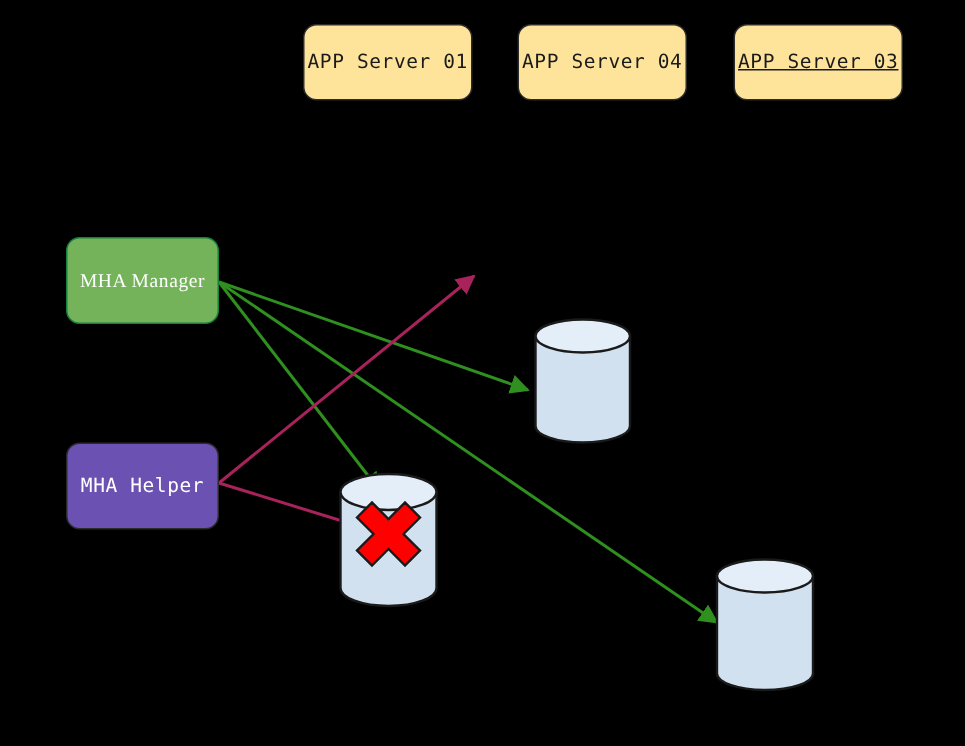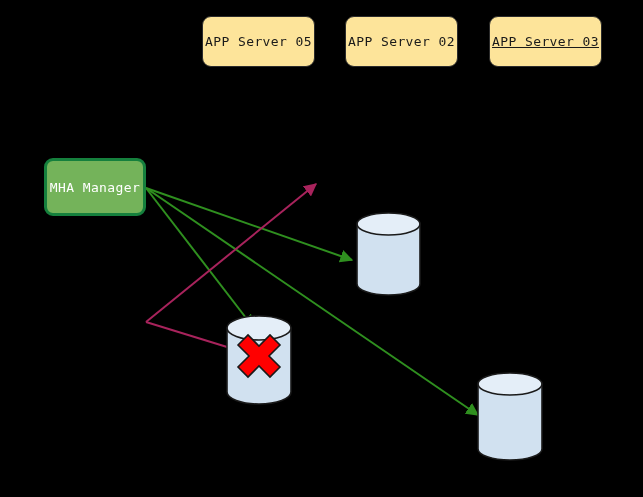--- a/index.html
+++ b/index.html
@@ -34,21 +34,22 @@
     letter-spacing: 0.4px;
     white-space: nowrap;
   }
   .node-app {
     background: #fde49a;
     border: 1px solid #2b2b2b;
     color: #1a1a1a;
   }
   .node-manager {
     background: #74b35a;
-    border: 3px solid #15803d;
+    border: 1px solid #15803d;
+    font-family: Liberation Serif, serif;
   }
   .node-helper {
     background: #6a51b2;
     border: 1px solid #2b2b2b;
   }
   .db-node {
     position: absolute;
   }
   .db-node svg {
     display: block;
@@ -71,33 +72,36 @@
     </defs>
 
     <line x1="146" y1="188" x2="352" y2="260" stroke="#2f8f1f" stroke-width="2" marker-end="url(#arrow-green)"></line>
     <line x1="146" y1="188" x2="253" y2="327" stroke="#2f8f1f" stroke-width="2" marker-end="url(#arrow-green)"></line>
     <line x1="146" y1="188" x2="478" y2="415" stroke="#2f8f1f" stroke-width="2" marker-end="url(#arrow-green)"></line>
     <line x1="146" y1="322" x2="316" y2="184" stroke="#a8235c" stroke-width="2" marker-end="url(#arrow-crimson)"></line>
     <line x1="146" y1="322" x2="253" y2="355" stroke="#a8235c" stroke-width="2" marker-end="url(#arrow-crimson)"></line>
   </svg>
 
   <div class="node-box node-app" style="left:202px; top:16px; width:113px; height:51px;">
-    <span>APP Server 05</span>
+    <span>APP Server 01</span>
   </div>
   <div class="node-box node-app" style="left:345px; top:16px; width:113px; height:51px;">
-    <span>APP Server 02</span>
+    <span>APP Server 04</span>
   </div>
   <div class="node-box node-app" style="left:489px; top:16px; width:113px; height:51px;text-decoration:underline;">
     <span>APP Server 03</span>
   </div>
 
   <div class="node-box node-manager" style="left:44px; top:158px; width:102px; height:58px;">
     <span>MHA Manager</span>
   </div>
 
+  <div class="node-box node-helper" style="left:44px; top:295px; width:102px; height:58px;">
+    <span>MHA Helper</span>
+  </div>
 
   <div class="db-node" style="left:226px; top:315px; width:66px; height:90px;">
     <svg width="66" height="90" viewBox="0 0 66 90">
       <path d="M 1 13 L 1 77 A 32 12 0 0 0 65 77 L 65 13 Z" fill="#d1e1f0" stroke="#1a1a1a" stroke-width="1.6"></path>
       <ellipse cx="33" cy="13" rx="32" ry="12" fill="#e4eef8" stroke="#1a1a1a" stroke-width="1.6"></ellipse>
       <path d="M 12 30 L 22 20 L 33 31 L 44 20 L 54 30 L 43 41 L 54 52 L 44 62 L 33 51 L 22 62 L 12 52 L 23 41 Z" fill="#ff0000" stroke="#1a1a1a" stroke-width="1.6" stroke-linejoin="miter"></path>
     </svg>
   </div>
 
   <div class="db-node" style="left:356px; top:212px; width:65px; height:84px;">

